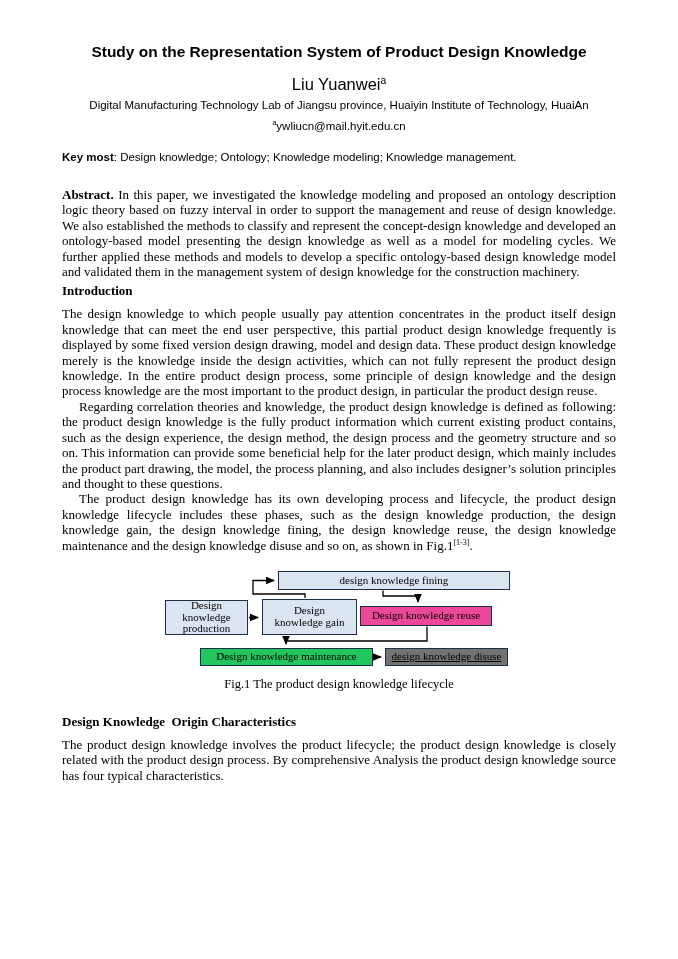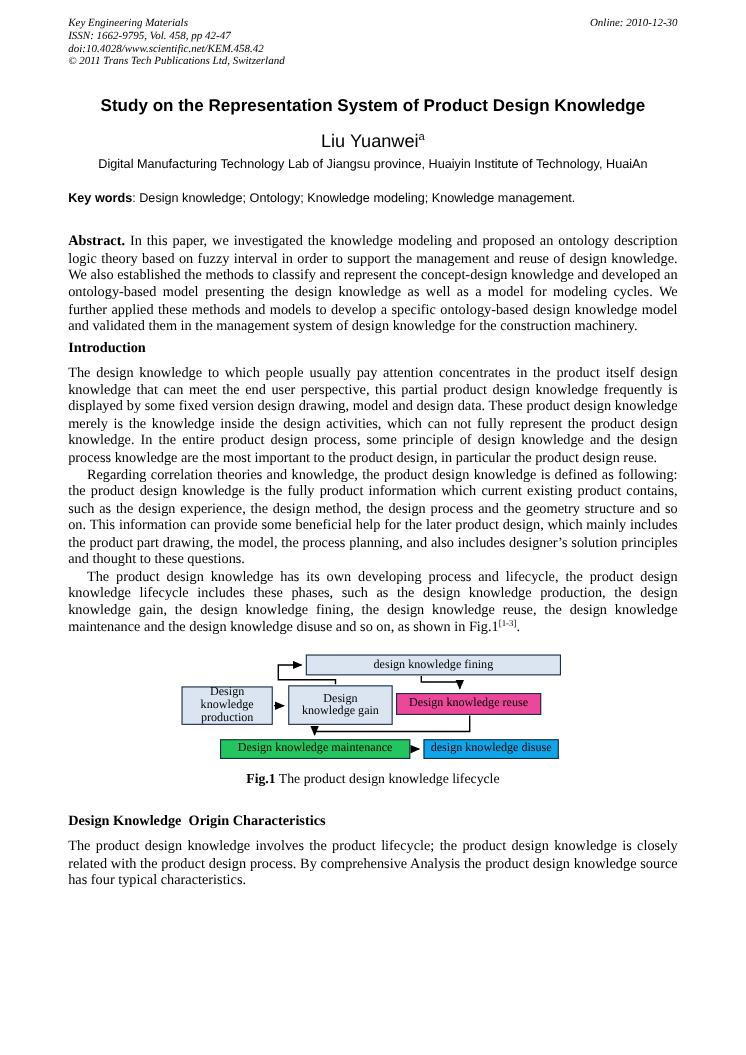--- a/index.html
+++ b/index.html
@@ -79,47 +79,39 @@
   .fbox-fining      { left:216px; top:5px;  width:232px; height:19px; }
   .fbox-production  { left:103px; top:34px; width:83px;  height:35px; }
   .fbox-gain        { left:200px; top:33px; width:95px;  height:36px; }
   .fbox-reuse       { left:298px; top:40px; width:132px; height:20px; }
   .fbox-maintenance { left:138px; top:82px; width:173px; height:18px; }
   .fbox-disuse      { left:323px; top:82px; width:123px; height:18px; }
   .figcaption {
     margin-top:4px; text-align:center;
     font-size:12.5px; line-height:15px;
   }
-  .figcaption .fig-label { font-weight:bold; }
+  .figcaption .fig-label { font-weight:normal; }
 </style>
 </head>
 <body>
 
 <div class="page">
 
-  <div class="masthead">
-    <div>
-      <div>Key Engineering Materials</div>
-      <div>ISSN: 1662-9795, Vol. 458, pp 42-47</div>
-      <div>doi:10.4028/www.scientific.net/KEM.458.42</div>
-      <div>© 2011 Trans Tech Publications Ltd, Switzerland</div>
-    </div>
-    <div>Online: 2010-12-30</div>
-  </div>
 
   <h1 class="title">Study on the Representation System of Product Design Knowledge</h1>
 
   <div class="author"><span>Liu Yuanwei</span><sup>a</sup></div>
 
   <div class="affiliation">
     <div>Digital Manufacturing Technology Lab of Jiangsu province, Huaiyin Institute of Technology, HuaiAn</div>
   </div>
 
+  <div class="email"><sup>a</sup><span>ywliucn@mail.hyit.edu.cn</span></div>
 
-  <div class="keywords"><span class="kw-label">Key words</span><span>: Design knowledge; Ontology; Knowledge modeling; Knowledge management.</span></div>
+  <div class="keywords"><span class="kw-label">Key most</span><span>: Design knowledge; Ontology; Knowledge modeling; Knowledge management.</span></div>
 
   <p class="body-p abstract"><span class="lead-bold">Abstract.</span><span> In this paper, we investigated the knowledge modeling and proposed an ontology description logic theory based on fuzzy interval in order to support the management and reuse of design knowledge. We also established the methods to classify and represent the concept-design knowledge and developed an ontology-based model presenting the design knowledge as well as a model for modeling cycles. We further applied these methods and models to develop a specific ontology-based design knowledge model and validated them in the management system of design knowledge for the construction machinery.</span></p>
 
   <h2 class="sec sec-intro">Introduction</h2>
 
   <p class="body-p after-head">The design knowledge to which people usually pay attention concentrates in the product itself design knowledge that can meet the end user perspective, this partial product design knowledge frequently is displayed by some fixed version design drawing, model and design data. These product design knowledge merely is the knowledge inside the design activities, which can not fully represent the product design knowledge. In the entire product design process, some principle of design knowledge and the design process knowledge are the most important to the product design, in particular the product design reuse.</p>
   <p class="body-p indent">Regarding correlation theories and knowledge, the product design knowledge is defined as following: the product design knowledge is the fully product information which current existing product contains, such as the design experience, the design method, the design process and the geometry structure and so on. This information can provide some beneficial help for the later product design, which mainly includes the product part drawing, the model, the process planning, and also includes designer’s solution principles and thought to these questions.</p>
   <p class="body-p indent"><span>The product design knowledge has its own developing process and lifecycle, the product design knowledge lifecycle includes these phases, such as the design knowledge production, the design knowledge gain, the design knowledge fining, the design knowledge reuse, the design knowledge maintenance and the design knowledge disuse and so on, as shown in Fig.1</span><sup>[1-3]</sup><span>.</span></p>
 
   <div class="figure">
@@ -141,21 +133,21 @@
       <path d="M312,91 H319" fill="none" stroke="#000" stroke-width="1.3" marker-end="url(#arr)"></path>
     </svg>
     <div class="fbox fbox-fining" style="background: rgb(219, 229, 241); border-color: rgb(29, 47, 69);">design knowledge fining</div>
     <div class="fbox fbox-production" style="background: rgb(219, 229, 241); border-color: rgb(29, 47, 69);">Design
 knowledge
 production</div>
     <div class="fbox fbox-gain" style="background: rgb(219, 229, 241); border-color: rgb(29, 47, 69);">Design
 knowledge gain</div>
     <div class="fbox fbox-reuse" style="background: #ec4899; border-color: rgb(29, 47, 69);">Design knowledge reuse</div>
     <div class="fbox fbox-maintenance" style="background: #22c55e; border-color: rgb(29, 47, 69);">Design knowledge maintenance</div>
-    <div class="fbox fbox-disuse" style="background: #0ea5e9; border-color: rgb(29, 47, 69);">design knowledge disuse</div>
+    <div class="fbox fbox-disuse" style="background: #737373; border-color: rgb(29, 47, 69); text-decoration: underline;">design knowledge disuse</div>
   </div>
 
   <div class="figcaption"><span class="fig-label">Fig.1</span><span> The product design knowledge lifecycle</span></div>
 
   <h2 class="sec sec-origin">Design Knowledge  Origin Characteristics</h2>
   <p class="body-p after-head">The product design knowledge involves the product lifecycle; the product design knowledge is closely related with the product design process. By comprehensive Analysis the product design knowledge source has four typical characteristics.</p>
 
 </div>
 
 </body></html>

